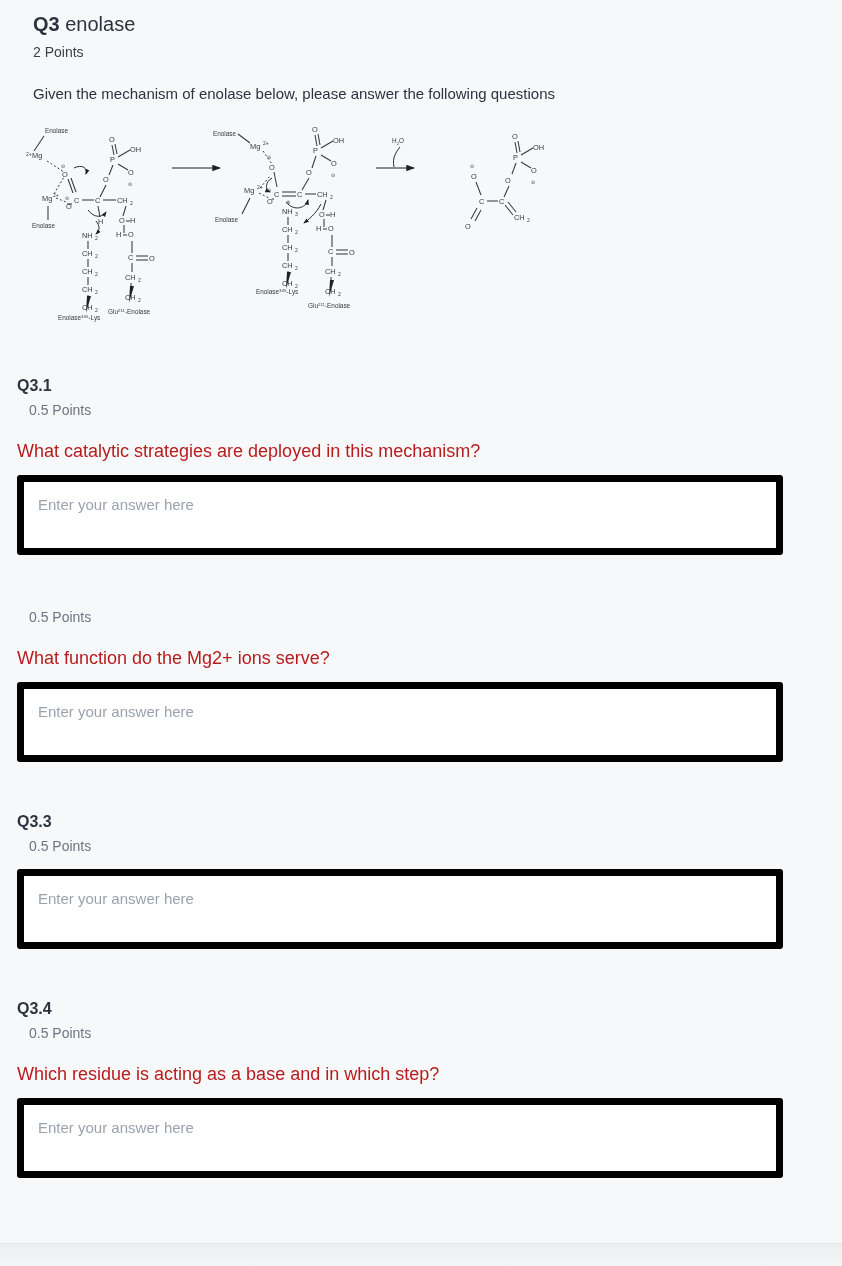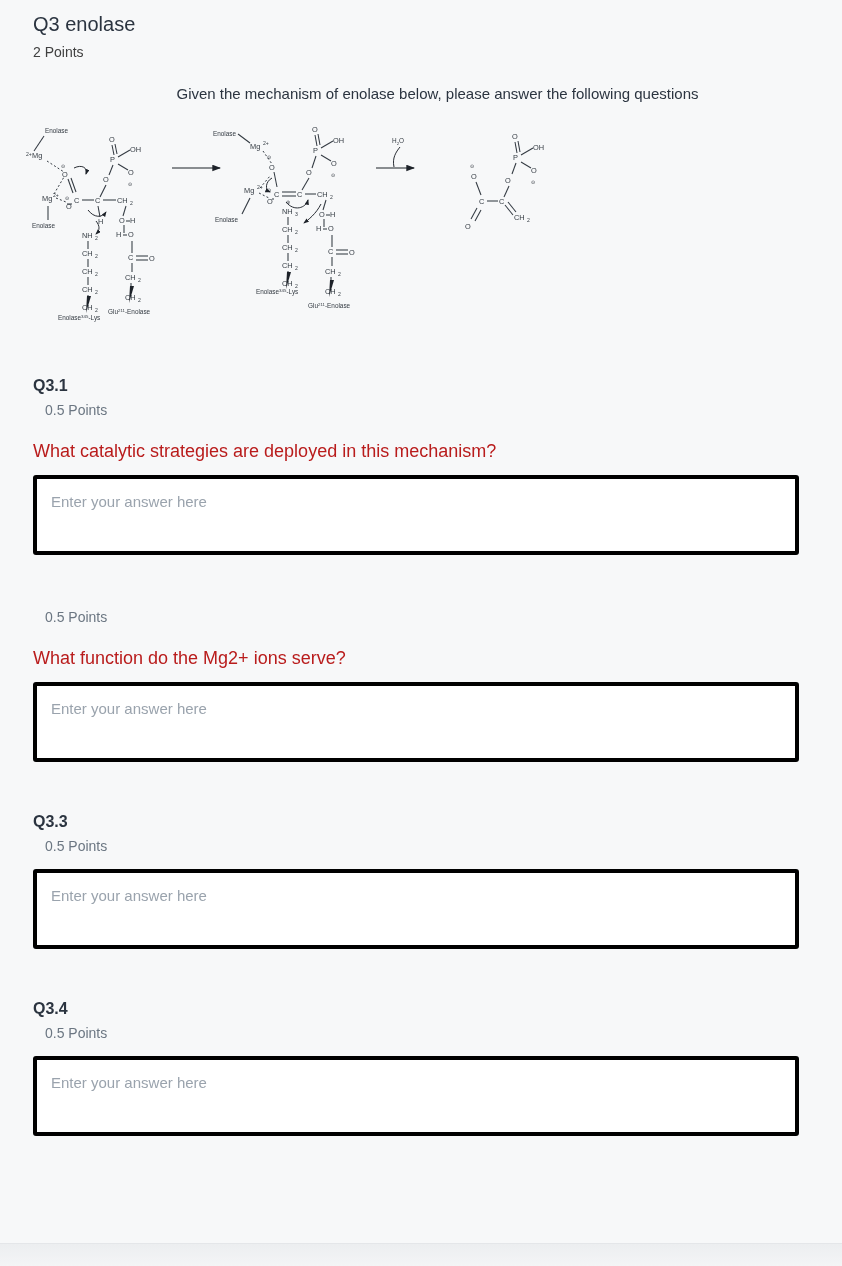--- a/index.html
+++ b/index.html
@@ -39,51 +39,50 @@
     padding: 10px 0 0 33px;
   }
   .q-title {
     font-size: 20px;
     line-height: 28px;
     color: #2b3440;
     font-weight: 400;
     margin: 0;
   }
   .q-title .q-num {
-    font-weight: 400;
+    font-weight: 700;
     margin-top: 40px;
   }
   .q-points {
     font-size: 14px;
     line-height: 20px;
     color: #404040;
     margin-top: 4px;
   }
   .q-prompt {
     font-size: 15px;
     line-height: 22px;
     color: #2b3440;
     margin-top: 21px;
-    text-align: center;
   }
 
   
   .diagram-wrap {
     margin: 15px 0 0 24px;
     width: 530px;
     height: 205px;
     background: #f7f8f9;
   }
   .diagram-wrap svg {
     display: block;
   }
 
   
   .subq {
-    padding-left: 33px;
+    padding-left: 17px;
     padding-right: 43px;
   }
   .subq-num {
     font-size: 16px;
     line-height: 22px;
     font-weight: 700;
     color: #2b3440;
   }
   .subq-points {
     font-size: 14px;
@@ -97,21 +96,21 @@
     line-height: 22px;
     color: #b91c1c;
     margin-top: 20px;
   }
   .answer-box {
     margin-top: 13px;
     width: 766px;
     height: 80px;
     box-sizing: border-box;
     background: #ffffff;
-    border: 4px solid #000000;
+    border: 7px solid #000000;
     border-radius: 3px;
     padding: 13px 14px;
     font-family: "Liberation Sans", sans-serif;
     font-size: 15px;
     line-height: 20px;
     color: #2b3440;
     resize: none;
     outline: none;
   }
   .answer-box::placeholder {
@@ -396,18 +395,19 @@
     <div class="subq-num">Q3.3</div>
     <div class="subq-points">0.5 Points</div>
     <textarea class="answer-box" placeholder="Enter your answer here" style=""></textarea>
   </div>
 
   <div class="spacer-2"></div>
 
   <div class="subq">
     <div class="subq-num">Q3.4</div>
     <div class="subq-points">0.5 Points</div>
+    <div class="subq-text">Which residue is acting as a base and in which step?</div>
     <textarea class="answer-box" placeholder="Enter your answer here" style=""></textarea>
   </div>
 
 </div>
 
 <div class="footer-strip"></div>
 
 </body></html>

